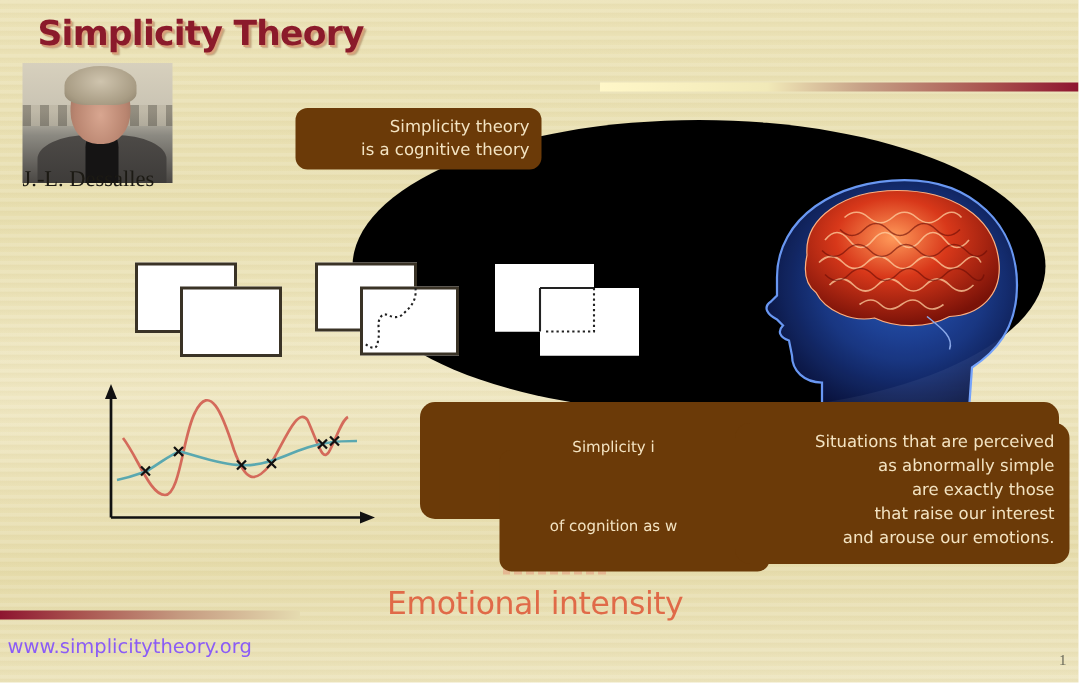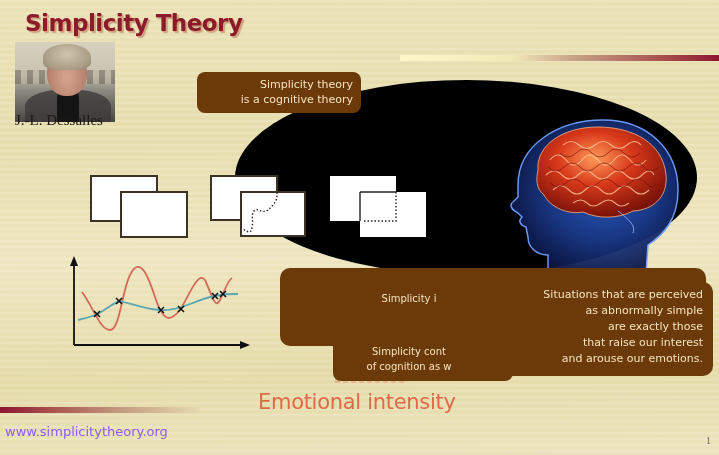--- a/index.html
+++ b/index.html
@@ -214,21 +214,20 @@
   <div>is a cognitive theory</div>
 </div>
 
 <div class="peek-text"></div>
 <div class="callout callout-a"></div>
 <div class="callout callout-b"></div>
 <div class="callout-a-text">
   <div>Simplicity i</div>
 </div>
 <div class="callout-a-text row2">
-  <div>Simplicity cont</div>
   <div>of cognition as w</div>
 </div>
 
 <div class="callout callout-c">
   <div>Situations that are perceived</div>
   <div>as abnormally simple</div>
   <div>are exactly those</div>
   <div>that raise our interest</div>
   <div>and arouse our emotions.</div>
 </div>

